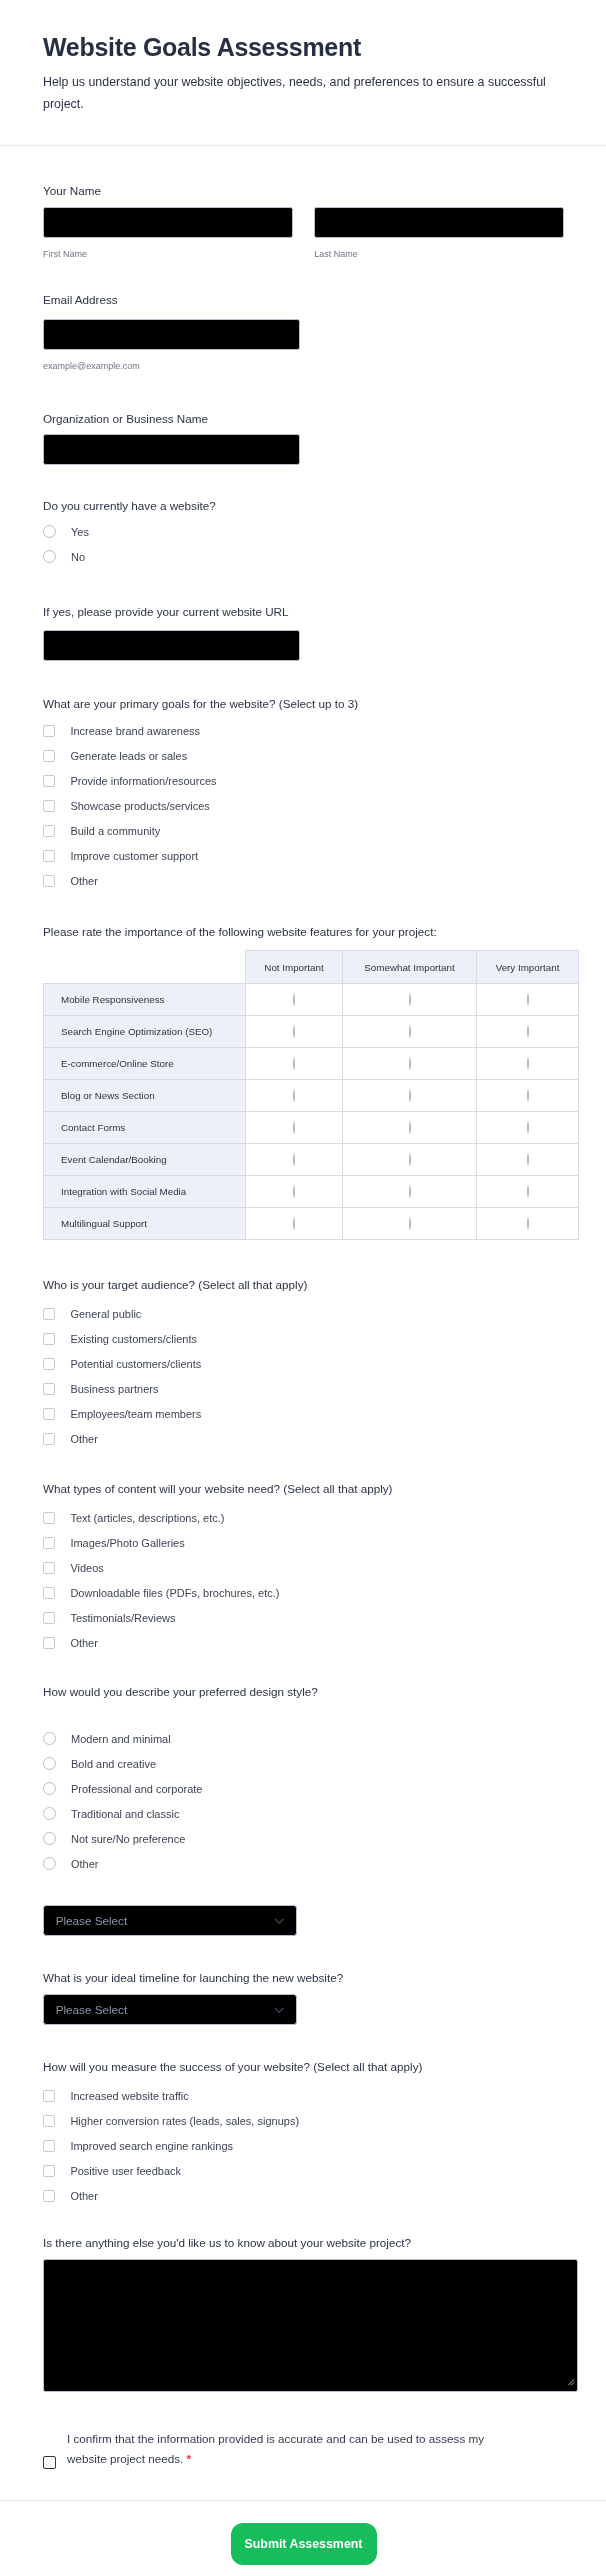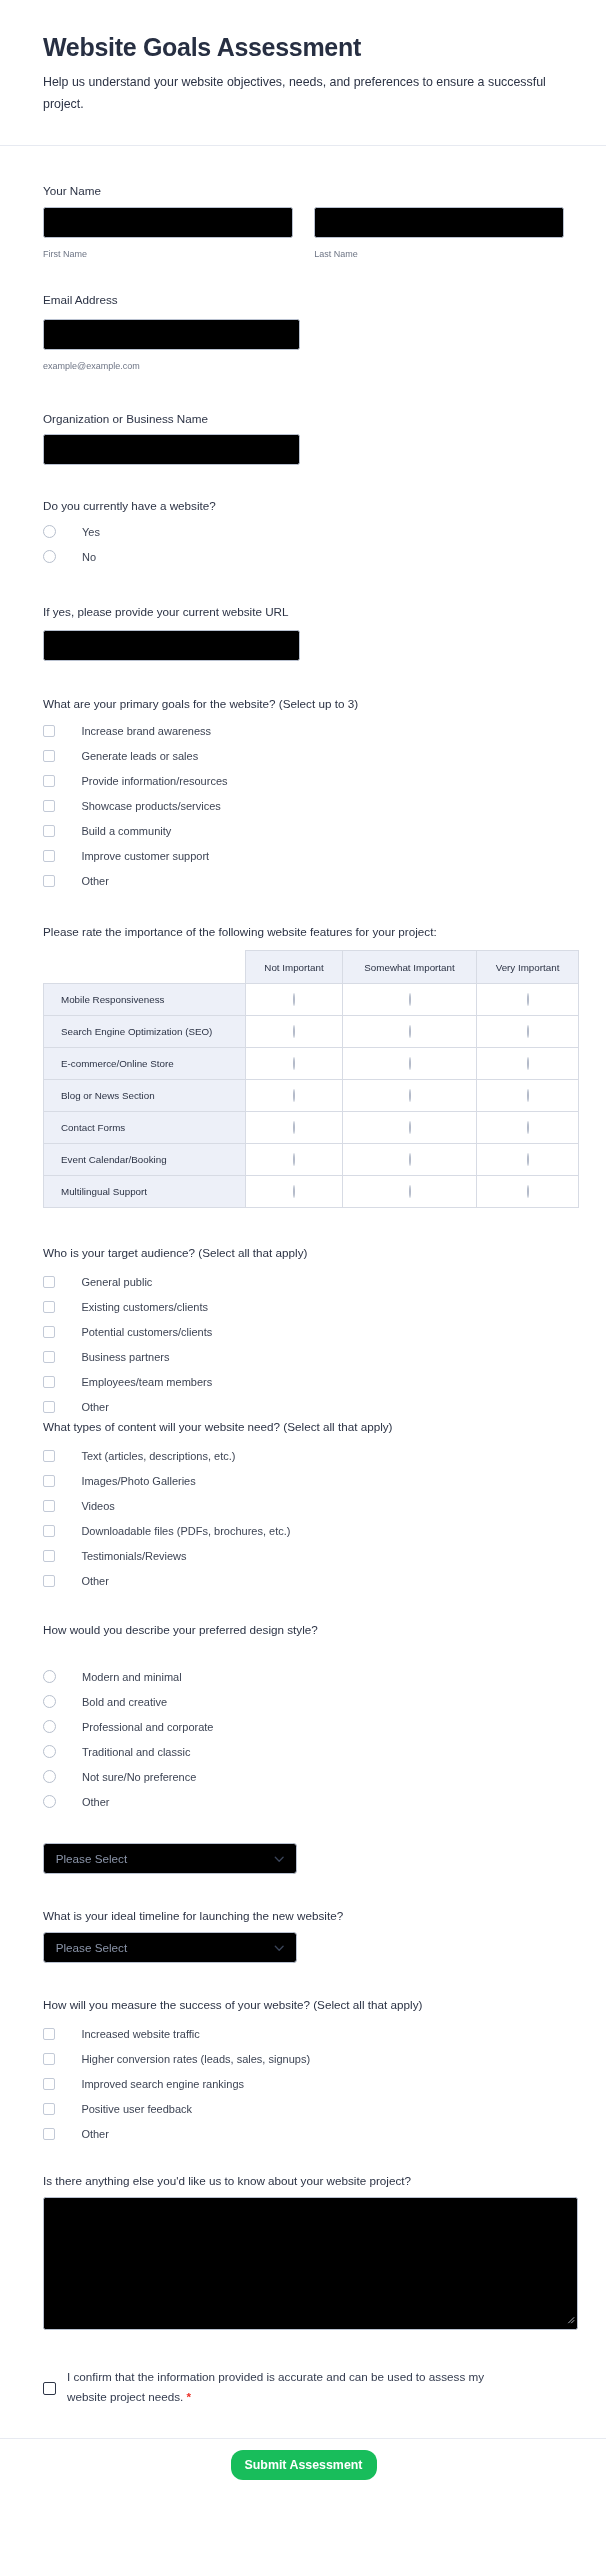--- a/index.html
+++ b/index.html
@@ -27,21 +27,21 @@
     font-family:inherit; font-size:11px; color:#2c3345;
   }
   .text-input { height:31px; width:257px; padding:0 9px; display:block; }
   .sublabel { margin-top:11px; font-size:9px; color:#6e7585; }
   .name-row { display:flex; gap:21.5px; margin-top:9px; }
   .name-col { flex:1; }
   .name-col .text-input { width:100%; }
 
   
   .opt-list { list-style:none; }
-  .opt-row { display:flex; align-items:center; height:25px; gap:26px; cursor:pointer; }
+  .opt-row { display:flex; align-items:center; height:25px; gap:15px; cursor:pointer; }
   .opt-text { font-size:11px; color:#3d4454; }
   .checkbox {
     width:12.4px; height:12.4px; flex:none;
     border:0.7px solid #c3cad7; border-radius:2px; background:#fff;
   }
   .radio {
     width:13px; height:13px; flex:none;
     border:0.7px solid #b7bfcd; border-radius:50%; background:#fff;
   }
 
@@ -70,33 +70,33 @@
     padding:0 11.7px; cursor:pointer;
   }
   .select-placeholder { font-size:11.7px; color:#8b95a9; }
 
   
   .textarea-wrap { position:relative; margin-top:9px; width:535px; }
   .textarea-box { width:535px; height:133px; resize:none; display:block; padding:7.8px 9px; }
   .resize-handle { position:absolute; right:3.3px; bottom:4.6px; }
 
   
-  .confirm-row { display:flex; align-items:center; gap:11px; margin-top:37px; }
+  .confirm-row { display:flex; align-items:flex-end; gap:11px; margin-top:37px; }
   .confirm-box {
     width:13px; height:13.7px; flex:none; margin-top:2.6px;
     border:1.3px solid #2e3648; border-radius:2px; background:#fff; cursor:pointer;
   }
   .confirm-text { max-width:431px; font-size:11.7px; line-height:20px; color:#343c4f; }
   .required-star { color:#eb2f26; font-weight:700; margin-left:3.3px; }
 
   
   .footer-divider { margin-top:31px; border-top:0.7px solid #e7eaf1; width:607px; }
   .submit-btn {
-    display:block; margin:11px auto 0 auto;
-    width:146px; height:30px;
+    display:block; margin:22px auto 0 auto;
+    width:146px; height:42px;
     background:#18bd5b; color:#ffffff;
     border:none; border-radius:12px;
     font-family:inherit; font-size:12.4px; font-weight:600; cursor:pointer;
   }
   .footer-pad { height:35px; }
 </style>
 </head>
 <body>
 
 <div class="page">
@@ -234,20 +234,26 @@
             <td><span class="radio"></span></td>
             <td><span class="radio"></span></td>
           </tr>
           <tr>
             <th>Event Calendar/Booking</th>
             <td><span class="radio"></span></td>
             <td><span class="radio"></span></td>
             <td><span class="radio"></span></td>
           </tr>
           <tr>
+            <th>Integration with Social Media</th>
+            <td><span class="radio"></span></td>
+            <td><span class="radio"></span></td>
+            <td><span class="radio"></span></td>
+          </tr>
+          <tr>
             <th>Multilingual Support</th>
             <td><span class="radio"></span></td>
             <td><span class="radio"></span></td>
             <td><span class="radio"></span></td>
           </tr>
         </tbody>
       </table>
     </div>
 
     <div class="question" style="margin-top:37px">
@@ -273,21 +279,21 @@
             <span class="checkbox"></span>
             <span class="opt-text">Employees/team members</span>
           </li>
         <li class="opt-row">
             <span class="checkbox"></span>
             <span class="opt-text">Other</span>
           </li>
       </ul>
     </div>
 
-    <div class="question" style="">
+    <div class="question" style="margin-top:30px">
       <div class="q-label">What types of content will your website need? (Select all that apply)</div>
       <ul class="opt-list" style="margin-top:9px">
         <li class="opt-row">
             <span class="checkbox"></span>
             <span class="opt-text">Text (articles, descriptions, etc.)</span>
           </li>
         <li class="opt-row">
             <span class="checkbox"></span>
             <span class="opt-text">Images/Photo Galleries</span>
           </li>

